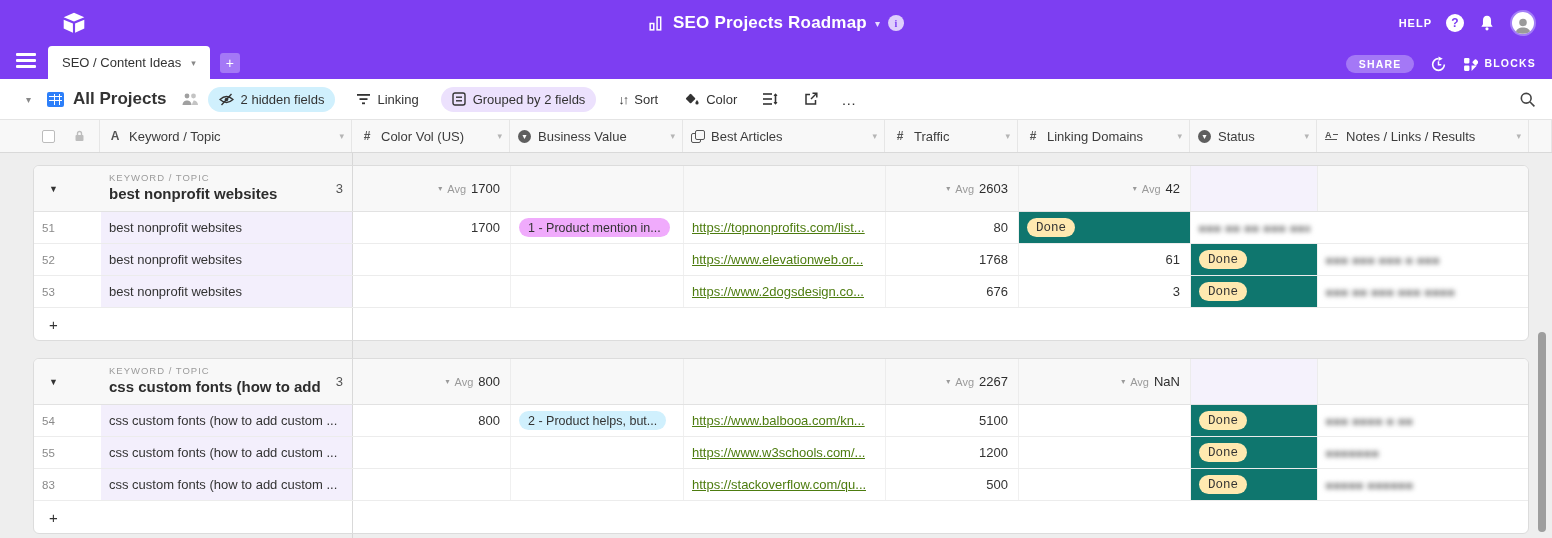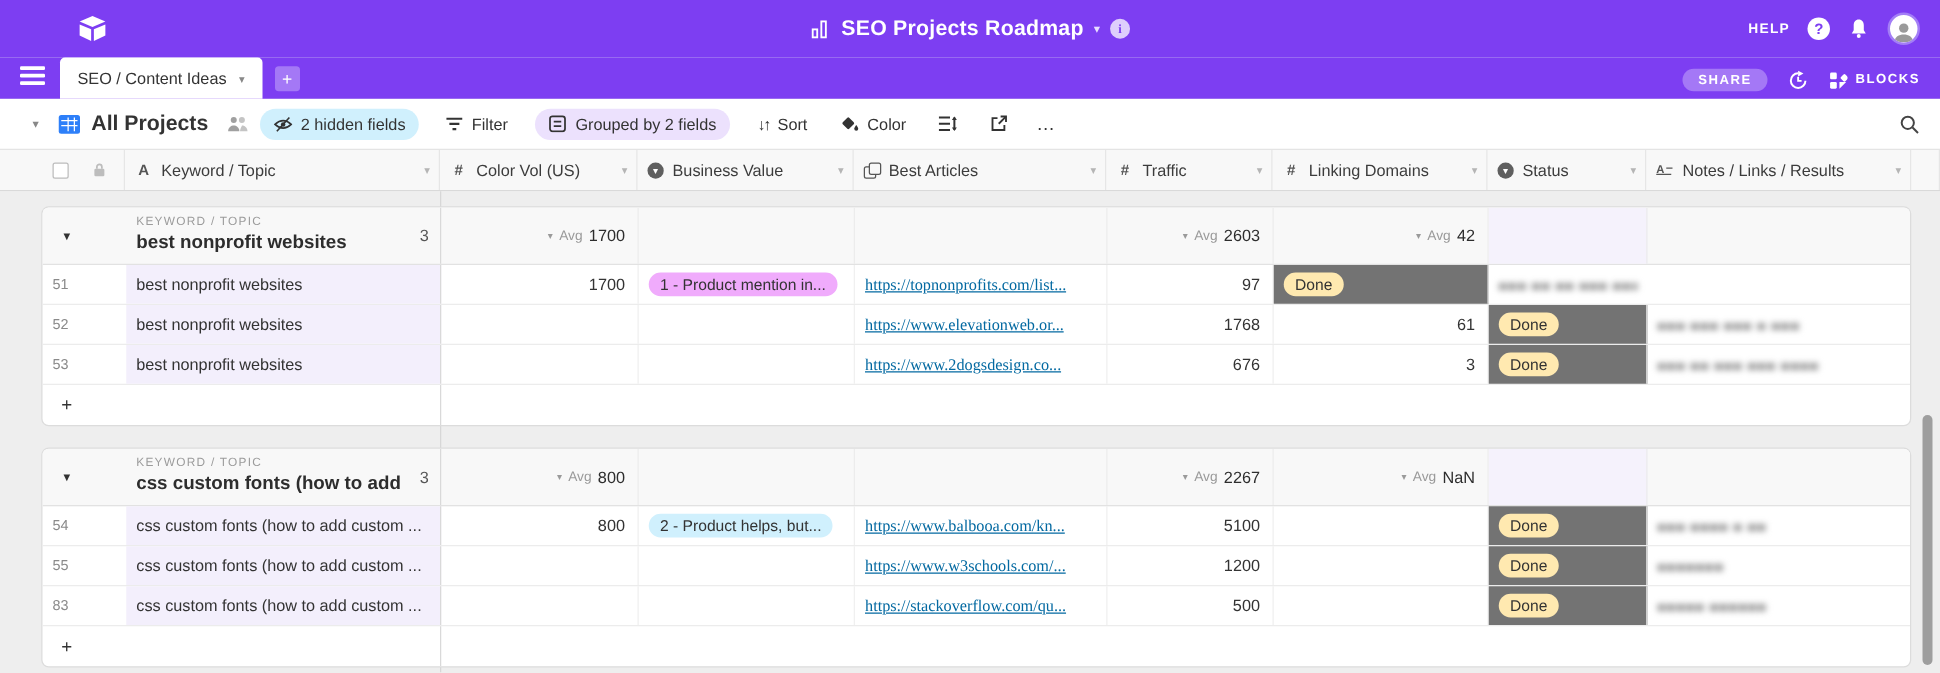--- a/index.html
+++ b/index.html
@@ -82,25 +82,25 @@
   .avg-val { font-size:13px; color:#2d2d2d; }
   .st-tint { background:#f5f2fc; }
 
   .drow { height:32px; border-bottom:1px solid #ececec; }
   .drow:last-of-type { border-bottom:none; }
   .c { display:flex; align-items:center; padding:0 8px; border-right:1px solid #f0f0f0; overflow:hidden; white-space:nowrap; font-size:13px; color:#333; }
   .c:last-child { border-right:none; }
   .rownum { color:#8a8a8a; font-size:11.5px; border-right:none; }
   .kw { background:#f3effc; border-right:1px solid #d9d9d9; }
   .num { justify-content:flex-end; padding-right:10px; }
-  .st { background:#737373; }
+  .st { background:#0f766e;font-family:Liberation Mono, monospace; }
   .pill { border-radius:12px; padding:2.5px 9px; font-size:12.5px; color:#333; max-width:100%; overflow:hidden; text-overflow:ellipsis; white-space:nowrap; }
   .pill:empty { display:none; }
   .done { background:#ffe9b0; }
-  .link { color:#0369a1; text-decoration:underline; overflow:hidden; white-space:nowrap;font-family:Liberation Serif, serif; }
+  .link { color:#4d7c0f; text-decoration:underline; overflow:hidden; white-space:nowrap; }
   .note { filter:blur(2.5px); color:#969696; font-size:8px; letter-spacing:1.5px; overflow:hidden; }
 
   .addrow { height:32px; display:flex; align-items:center; }
   .add-left { width:319px; height:100%; display:flex; align-items:center; padding-left:15px; border-right:1px solid #d9d9d9; font-size:15px; color:#333; }
 
   .vscroll { position:absolute; right:6px; top:179px; width:8px; height:200px; background:#9e9e9e; border-radius:4px; }
 
   svg { display:block; }
 </style>
 </head>
@@ -184,21 +184,21 @@
       <line x1="2.5" y1="12" x2="12.5" y2="1" stroke="#333" stroke-width="1.3"></line>
     </svg>
     <span>2 hidden fields</span>
   </span>
   <span class="tb-item">
     <svg width="13" height="11" viewBox="0 0 13 11">
       <rect x="0" y="0" width="13" height="1.8" fill="#333"></rect>
       <rect x="2.5" y="4.2" width="8" height="1.8" fill="#333"></rect>
       <rect x="5" y="8.4" width="3" height="1.8" fill="#333"></rect>
     </svg>
-    <span>Filter</span>
+    <span>Linking</span>
   </span>
   <span class="tb-item tb-pill pill-lav">
     <svg width="14" height="14" viewBox="0 0 14 14">
       <rect x="1" y="1" width="12" height="12" rx="2" fill="none" stroke="#333" stroke-width="1.4"></rect>
       <line x1="4" y1="5.2" x2="10" y2="5.2" stroke="#333" stroke-width="1.4"></line>
       <line x1="4" y1="8.8" x2="10" y2="8.8" stroke="#333" stroke-width="1.4"></line>
     </svg>
     <span>Grouped by 2 fields</span>
   </span>
   <span class="tb-item">
@@ -326,21 +326,21 @@
     <div class="drow">
       <div class="c rownum">51</div>
       <div class="c kw">best nonprofit websites</div>
       <div class="c num">1700</div>
       <div class="c">
           <span class="pill" style="background: #f0abfc;">1 - Product mention in...</span>
         </div>
       <div class="c">
           <span class="link">https://topnonprofits.com/list...</span>
         </div>
-      <div class="c num">97</div>
+      <div class="c num">80</div>
       <div class="c st">
           <span class="pill done">Done</span>
         </div>
       <div class="c">
           <span class="note">▅▅▅ ▅▅ ▅▅ ▅▅▅ ▅▅▅</span>
         </div>
     </div>
     <div class="drow">
       <div class="c rownum">52</div>
       <div class="c kw">best nonprofit websites</div>

